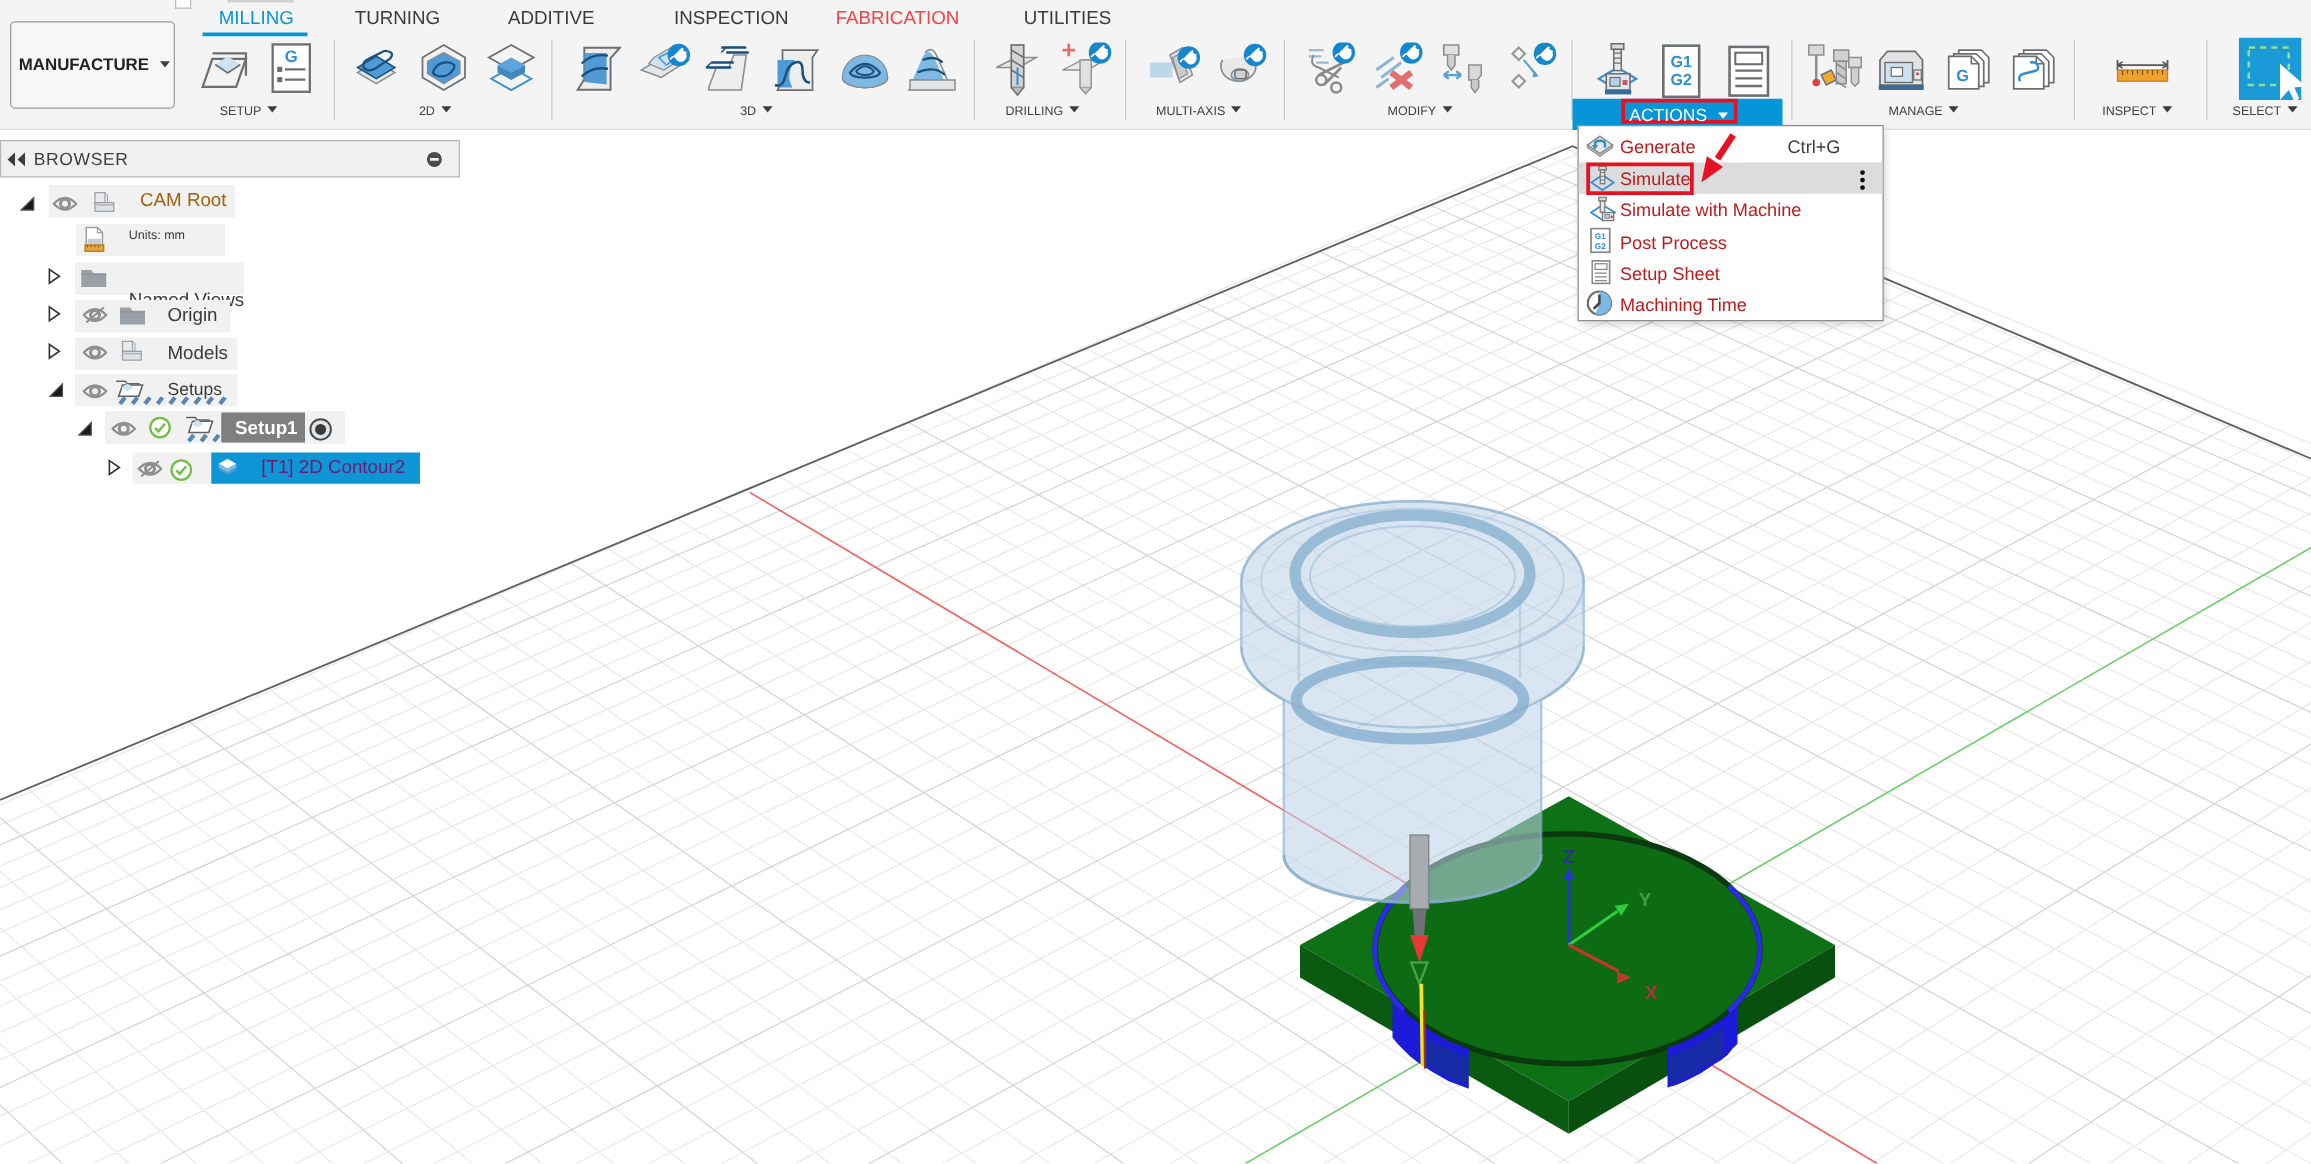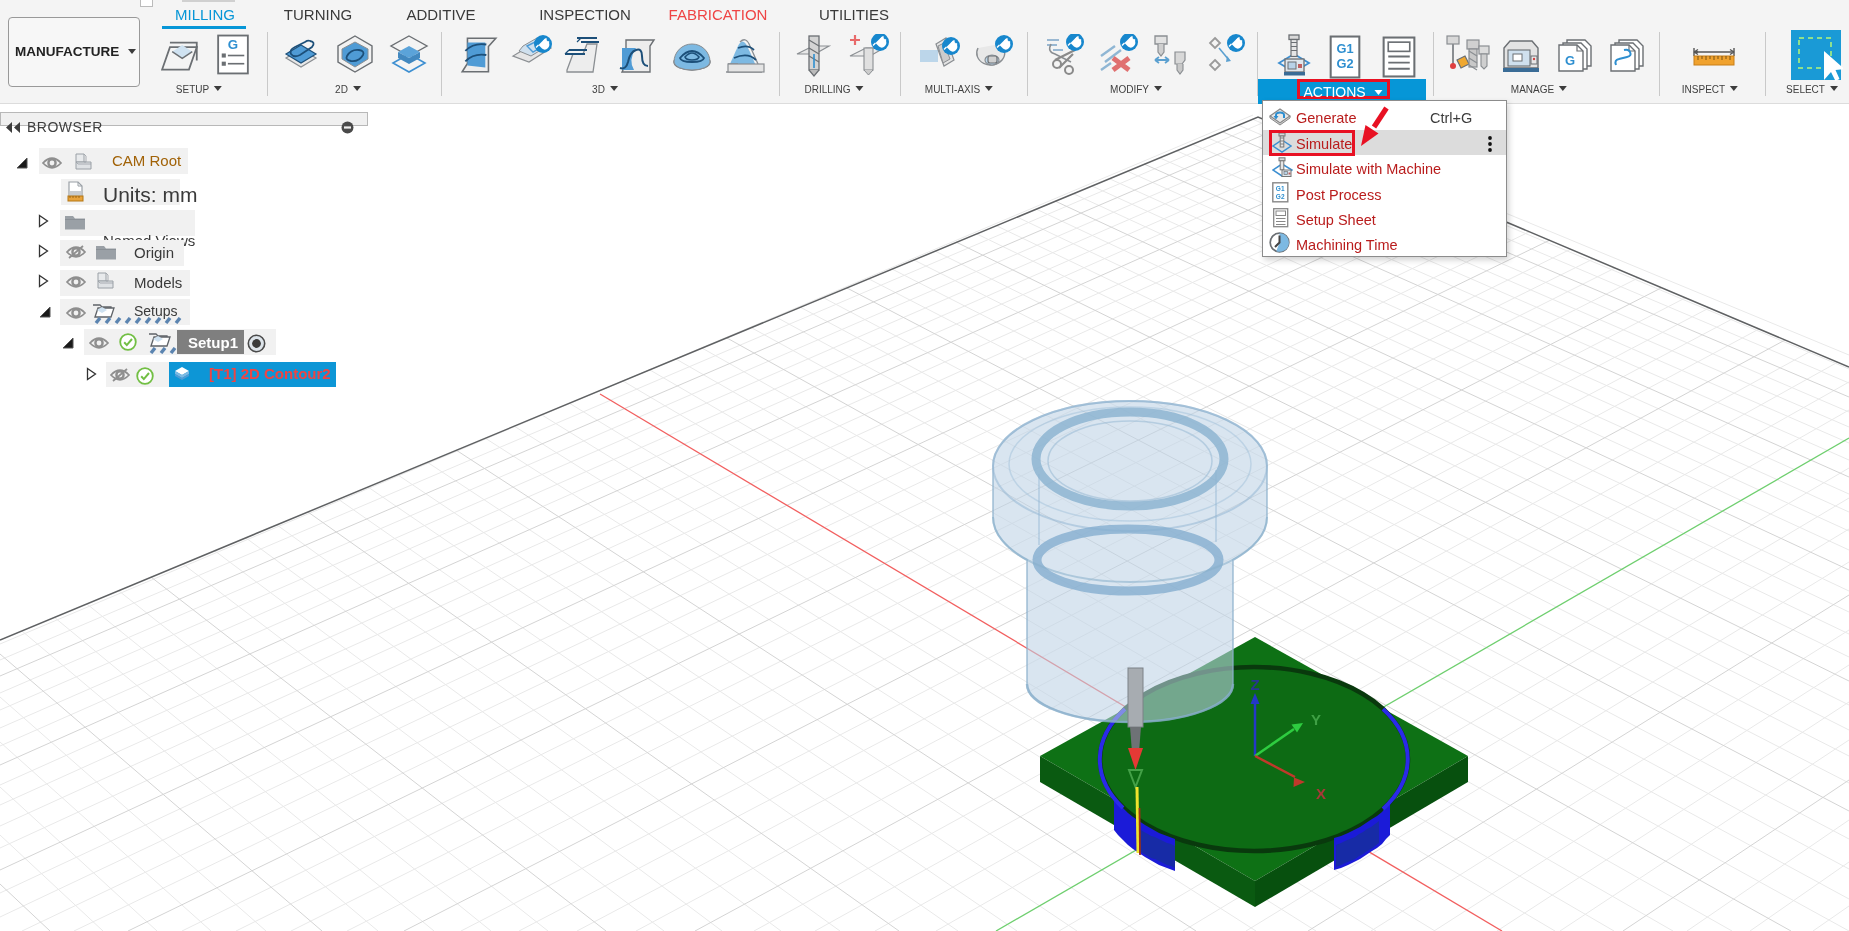--- a/index.html
+++ b/index.html
@@ -277,21 +277,21 @@
 <path d="M993,517 A137,65 0 0 0 1267,517" fill="none" stroke="#87aecb" stroke-opacity="0.55" stroke-width="2"></path>
 <path d="M1027,684 A103,38 0 0 0 1233,684" fill="none" stroke="#87aecb" stroke-opacity="0.7" stroke-width="2.5"></path>
 <path d="M1039,474 V545 M1216,470 V542" stroke="#8fb4d2" stroke-opacity="0.4" stroke-width="2" fill="none"></path>
 <rect x="1128" y="668" width="15" height="59" fill="#a7acb1" stroke="#7d8287" stroke-width="1"></rect>
 <path d="M1130,727 h11 l-2,25 h-7 z" fill="#6e7276"></path>
 <path d="M1128,748 h15 l-7.5,22 z" fill="#e53935"></path>
 <path d="M1129,770 h13 l-6.5,17 z" fill="none" stroke="#43a047" stroke-width="2"></path>
 <line x1="1137" y1="787" x2="1138" y2="853" stroke="#f0e32c" stroke-width="3"></line>
 <line x1="1139.5" y1="808" x2="1140" y2="855" stroke="#9b3015" stroke-width="1.8"></line>
 </svg>
-<div class="ab" style="left:0;top:112px;width:368px;height:14px;background:#f0f0f0;border:1px solid #b8b8b8">
+<div class="ab" style="left:0;top:112px;width:368px;height:30px;background:#f0f0f0;border:1px solid #b8b8b8">
     <svg style="position:absolute;left:4px;top:8px" width="16" height="13" viewBox="0 0 16 13">
       <path d="M7,1 v11 l-6,-5.5 z M15,1 v11 l-6,-5.5 z" fill="#3c3c3c"></path>
     </svg>
     <div style="position:absolute;left:26px;top:6px;font-size:14px;color:#3d3d3d;letter-spacing:0.5px">BROWSER</div>
     <svg style="position:absolute;left:340px;top:8px" width="13" height="13" viewBox="0 0 13 13">
       <circle cx="6.5" cy="6.5" r="6" fill="#4a4a4a"></circle>
       <rect x="3" y="5.4" width="7" height="2.2" fill="#f0f0f0"></rect>
     </svg>
   </div>
 <div class="ab" style="left:39px;top:148px;width:149px;height:26px;background:#f1f1f1"></div>
@@ -310,21 +310,21 @@
   </svg>
 <div class="ab" style="left:112px;top:152px;font-size:15px;color:#a16207">CAM Root</div>
 <div class="ab" style="left:61px;top:179px;width:119px;height:26px;background:#f1f1f1"></div>
 <svg class="ab" style="left:66px;top:181px" width="19" height="21" viewBox="0 0 19 21">
     <path d="M3,1 h9 l4,4 v12 h-13 z" fill="#fff" stroke="#9aa0a6" stroke-width="1.2"></path>
     <path d="M12,1 v4 h4" fill="none" stroke="#9aa0a6" stroke-width="1"></path>
     <path d="M4,10 h11 v7 h-11 z" fill="#c8ccd0"></path>
     <rect x="2" y="15" width="15" height="5" fill="#e8a33d" stroke="#b57712" stroke-width="1"></rect>
     <path d="M4,15 v2 M7,15 v2 M10,15 v2 M13,15 v2" stroke="#8a5c10" stroke-width="0.8"></path>
   </svg>
-<div class="ab" style="left:103px;top:183px;font-size:21px;color:#3a3a3a">Units: mm</div>
+<div class="ab" style="left:103px;top:183px;font-size:10px;color:#3a3a3a">Units: mm</div>
 <div class="ab" style="left:60px;top:210px;width:135px;height:26px;background:#f1f1f1"></div>
 <svg class="ab" style="left:38px;top:214px" width="11" height="14" viewBox="0 0 11 14">
     <path d="M1.5,1.5 L9.5,7 L1.5,12.5 Z" fill="#fff" stroke="#333" stroke-width="1.3"></path>
   </svg>
 <svg class="ab" style="left:64px;top:213px" width="22" height="18" viewBox="0 0 22 18">
     <path d="M1,3 h8 l2,2.5 h10 v11 h-20 z" fill="#9aa0a6"></path>
     <path d="M1,6.5 h20" stroke="#8a9096" stroke-width="1"></path>
   </svg>
 <div class="ab" style="left:103px;top:232px;font-size:15px;color:#3a3a3a">Named Views</div>
 <div class="ab" style="left:60px;top:240px;width:124px;height:26px;background:#f1f1f1"></div>
@@ -428,21 +428,21 @@
 <svg class="ab" style="left:136px;top:367px" width="18" height="18" viewBox="0 0 18 18">
     <circle cx="9" cy="9" r="7.8" fill="#fff" stroke="#72bf44" stroke-width="1.8"></circle>
     <path d="M5.2,9.3 l2.6,2.8 L13,6" fill="none" stroke="#72bf44" stroke-width="2"></path>
   </svg>
 <div class="ab" style="left:169px;top:362px;width:167px;height:25px;background:#0d96d6"></div>
 <svg class="ab" style="left:174px;top:366px" width="16" height="16" viewBox="0 0 16 16">
     <path d="M8,1 L15,5 L8,9 L1,5 Z" fill="#fff"></path>
     <path d="M1,5 v3 L8,12 L15,8 V5 L8,9 Z" fill="#7db9e2"></path>
     <path d="M1,8 v2 L8,14 L15,10 V8 L8,12 Z" fill="#4f9bd5"></path>
   </svg>
-<div class="ab" style="left:209px;top:365px;font-size:15px;font-weight:bold;color:#ef4444">[T1] 2D Contour2</div>
+<div class="ab" style="left:209px;top:365px;font-size:15px;font-weight:normal;color:#701a75">[T1] 2D Contour2</div>
 <div class="ab" style="left:1262px;top:100px;width:245px;height:157px;background:#fff;border:1px solid #8c8c8c;box-shadow:2px 3px 6px rgba(0,0,0,0.18)"></div>
 <div class="ab" style="left:1263px;top:130px;width:243px;height:25px;background:#dcdcdc"></div>
 <div class="mrow" style="top:106px">
     <span class="mtxt">Generate</span>
   </div>
 <div class="mrow" style="top:132px">
     <span class="mtxt">Simulate</span>
   </div>
 <div class="mrow" style="top:157px">
     <span class="mtxt">Simulate with Machine</span>

